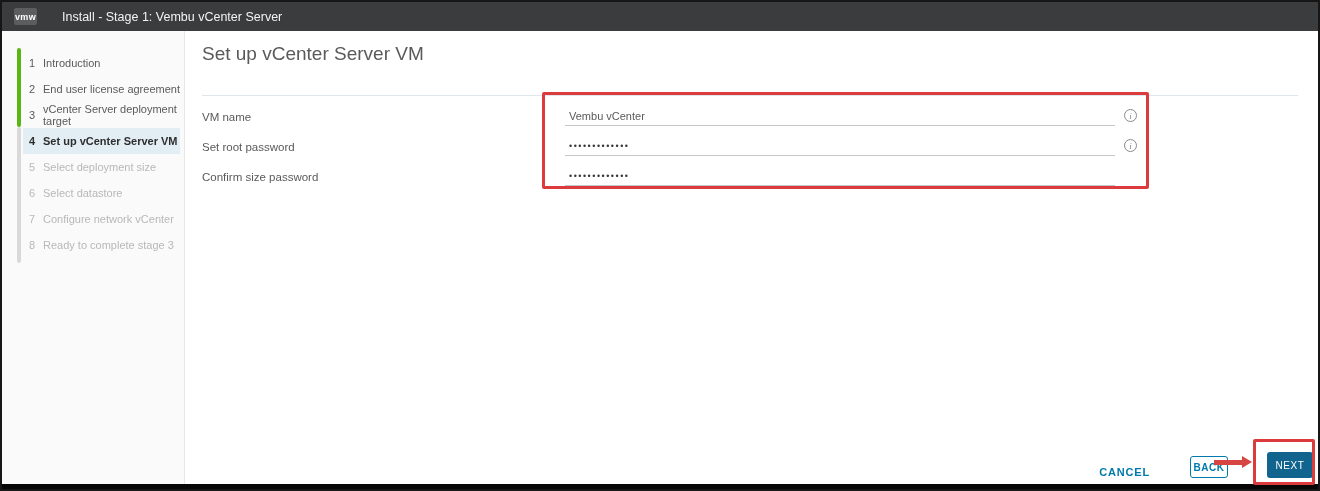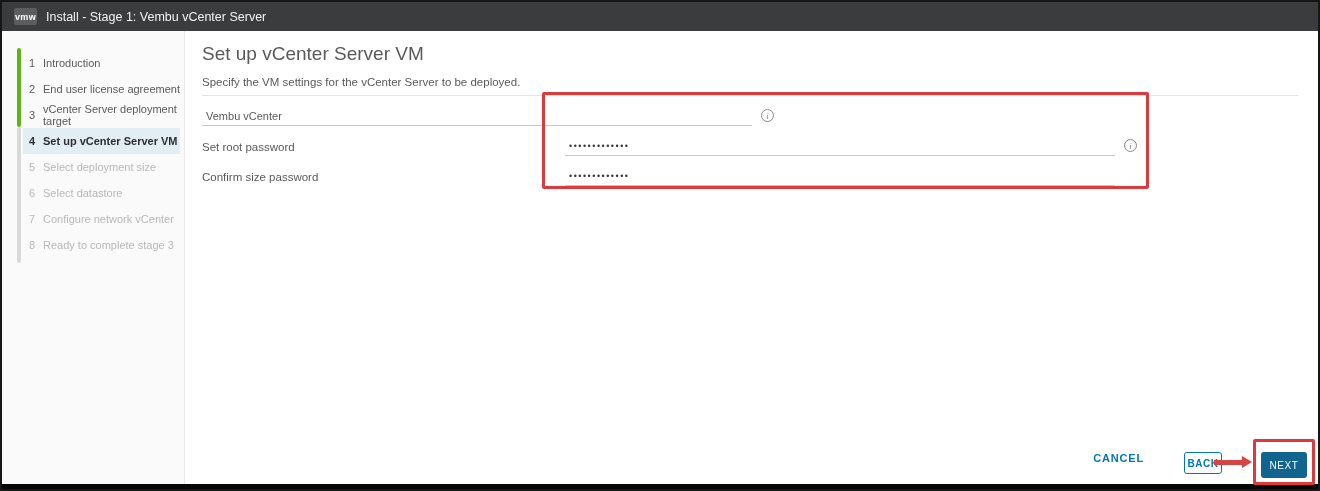--- a/index.html
+++ b/index.html
@@ -14,21 +14,21 @@
     box-sizing:border-box;
     border:2px solid #161616;
     background:#fff;
     overflow:hidden;
   }
   
   .titlebar {
     position:absolute; top:0; left:0; right:0; height:29px;
     background:#3b3c3e;
     display:flex; align-items:center;
-    padding-left:12px; gap:9px;
+    padding-left:12px; gap:25px;
   }
   .logo {
     width:23px; height:17px;
     background:#5c5d5f; color:#fff;
     font-size:9px; font-weight:bold; letter-spacing:.3px;
     display:flex; align-items:center; justify-content:center;
     border-radius:2px;
   }
   .titlebar .title { color:#f2f2f2; font-size:12.5px; }
   
@@ -93,22 +93,22 @@
     position:absolute; left:1212px; top:458px;
     width:29px; height:5px; background:#d64541; z-index:6;
   }
   .arrow:after {
     content:""; position:absolute; right:-9px; top:-4px;
     border-left:10px solid #d64541;
     border-top:6px solid transparent; border-bottom:6px solid transparent;
   }
   
   .footer {
-    position:absolute; right:11px; bottom:11px;
-    display:flex; align-items:flex-start; z-index:4;gap:23px;
+    position:absolute; right:5px; bottom:11px;
+    display:flex; align-items:flex-end; z-index:4;gap:23px;
   }
   .cancel {
     font-size:11px; font-weight:bold; letter-spacing:.8px;
     color:#0079ad; margin-right:17px; cursor:pointer; text-decoration:none;
   }
   .btn-back {
     width:38px; height:22px;
     border:1px solid #0079ad; border-radius:3px;
     background:#fff; color:#0079ad;
     font-family:inherit; font-size:10px; font-weight:bold; letter-spacing:.5px;
@@ -167,25 +167,25 @@
       </li>
       <li class="pending">
         <span class="num">8</span>
         <span class="lbl">Ready to complete stage 3</span>
       </li>
     </ul>
   </div>
 
   <div class="main">
     <h1>Set up vCenter Server VM</h1>
-    <p class="sub">Specify the VM settings for the vCenter Server to be deployed.</p>
     <div class="divider"></div>
 
     <div class="form">
       <div class="row">
+        <label>VM name</label>
         <input type="text" value="Vembu vCenter" style="">
         <span class="info">i</span>
       </div>
       <div class="row">
         <label>Set root password</label>
         <input type="text" class="pwd" value="•••••••••••••" style="">
         <span class="info">i</span>
       </div>
       <div class="row">
         <label>Confirm size password</label>

